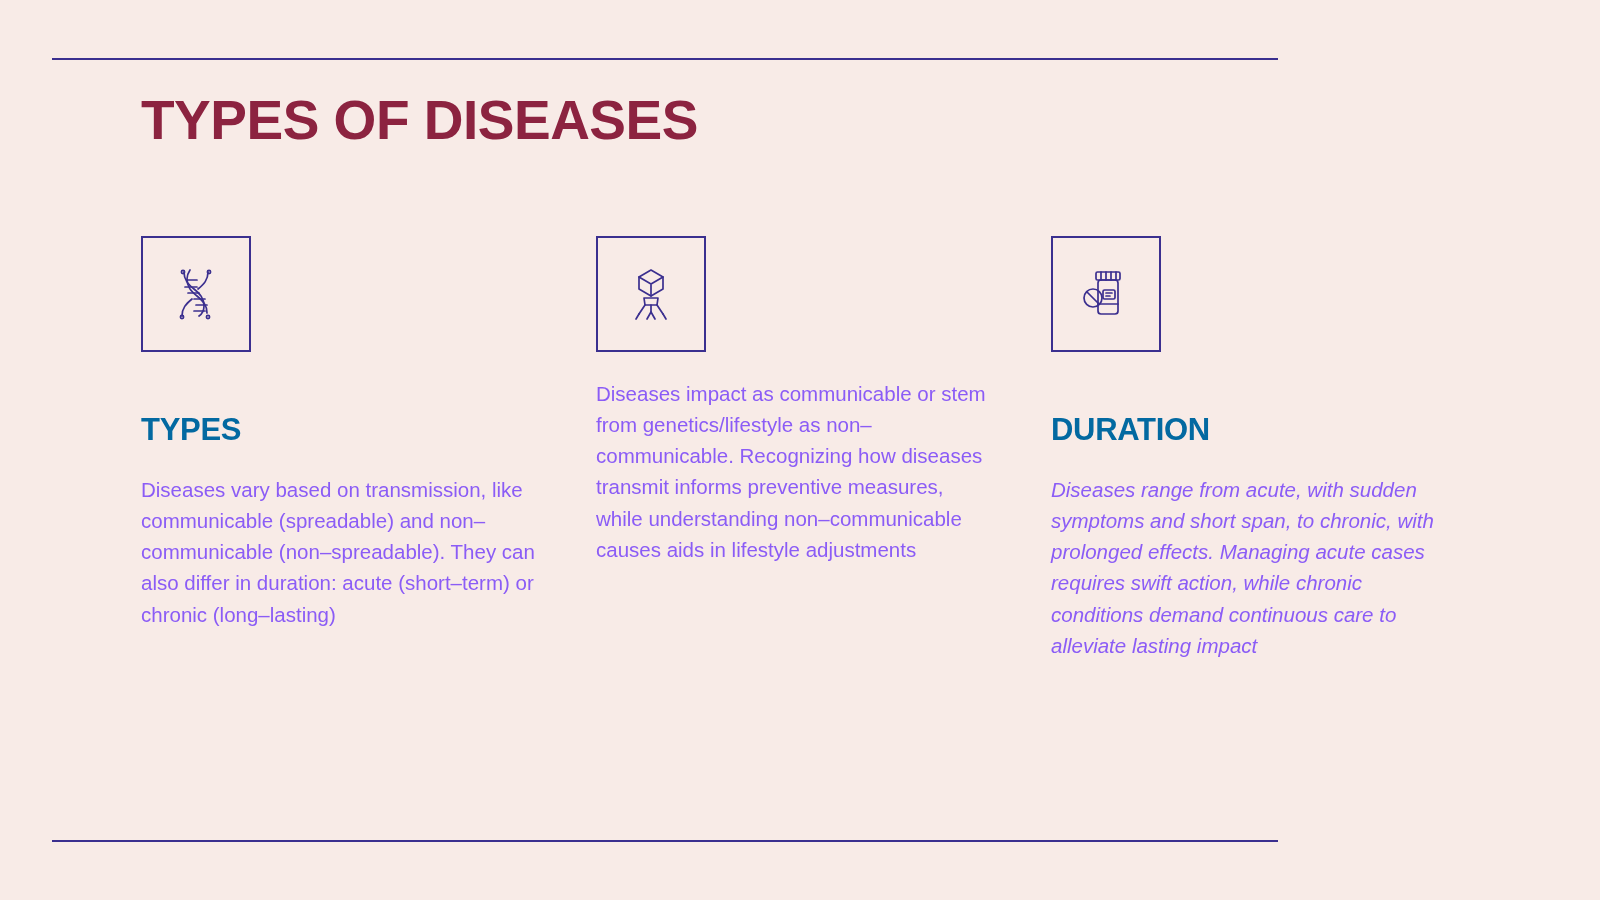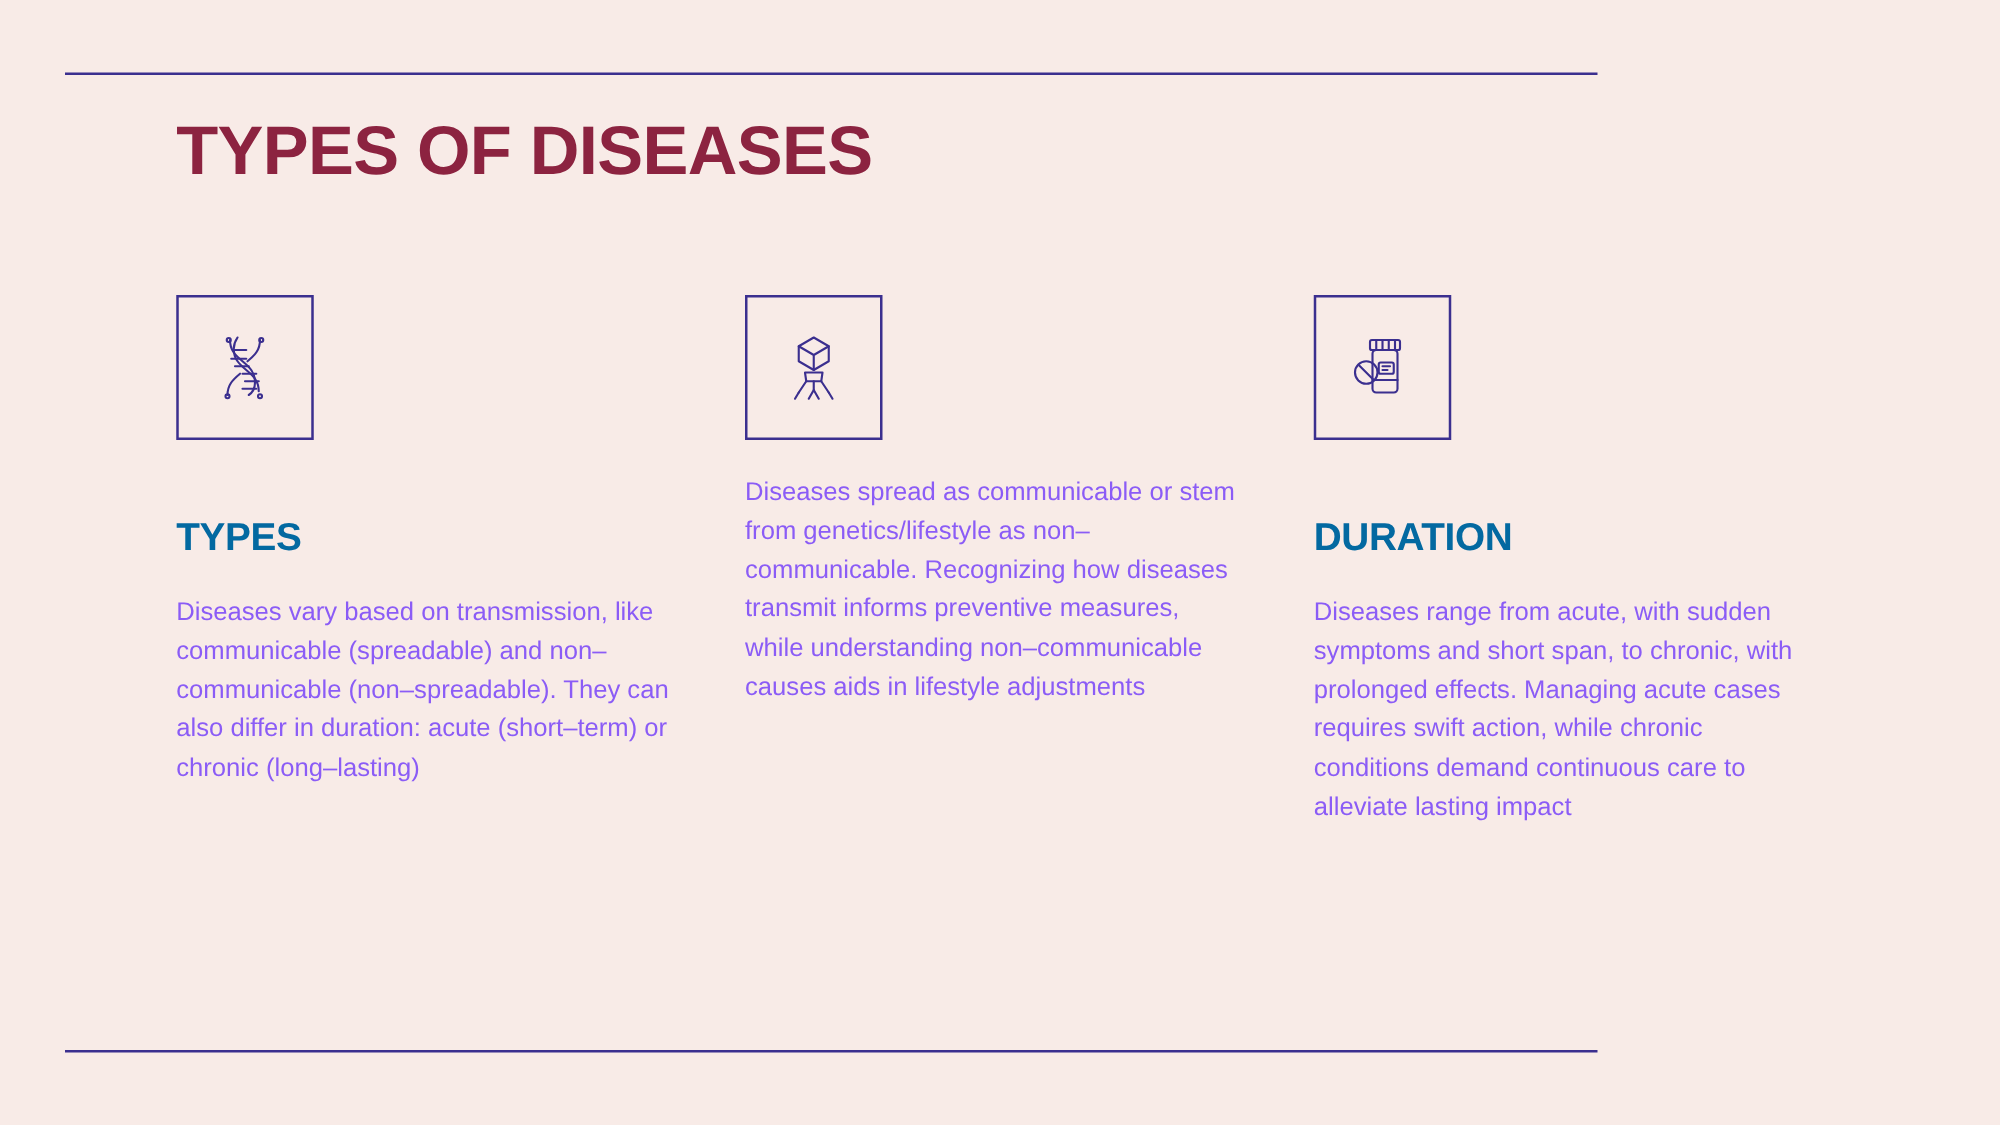--- a/index.html
+++ b/index.html
@@ -82,21 +82,21 @@
 
   .col-body {
     margin: 0;
     padding-top: 26px;
     font-size: 20.5px;
     line-height: 1.52;
     color: #8b5cf6;
     max-width: 400px;
   }
   .col:nth-child(2) .col-body { max-width: 392px; }
-  .col:nth-child(3) .col-body { max-width: 392px; }
+  .col:nth-child(3) .col-body { max-width: 392px; font-style: italic; }
 </style>
 </head>
 <body>
 
 <div class="slide">
 
   <div class="rule rule-top"></div>
 
   <h1 class="title">TYPES OF DISEASES</h1>
 
@@ -134,21 +134,21 @@
             <path d="M32 8l12 7v12l-12 7-12-7V15z"></path>
             <path d="M20 15l12 7 12-7M32 22v12"></path>
             <path d="M25 36h14l-1 7H26z"></path>
             <path d="M32 43v7"></path>
             <path d="M26 43l-6 9M38 43l6 9"></path>
             <path d="M20 52l-3 5M44 52l3 5"></path>
             <path d="M32 50l-4 7M32 50l4 7"></path>
           </svg>
         </span>
       </div>
-      <p class="col-body">Diseases spread as communicable or stem from genetics/lifestyle as non–communicable. Recognizing how diseases transmit informs preventive measures, while understanding non–communicable causes aids in lifestyle adjustments</p>
+      <p class="col-body">Diseases impact as communicable or stem from genetics/lifestyle as non–communicable. Recognizing how diseases transmit informs preventive measures, while understanding non–communicable causes aids in lifestyle adjustments</p>
     </div>
 
     <div class="col">
       <div class="icon-box">
         <span>
           <svg width="64" height="64" viewBox="0 0 64 64" fill="none" stroke="#3b2f8f" stroke-width="1.7" stroke-linecap="round" stroke-linejoin="round">
             <rect x="22" y="10" width="24" height="8" rx="1.5"></rect>
             <path d="M27 10v8M32 10v8M37 10v8M42 10v8"></path>
             <rect x="24" y="18" width="20" height="34" rx="3"></rect>
             <rect x="29" y="28" width="12" height="9" rx="1.5"></rect>

